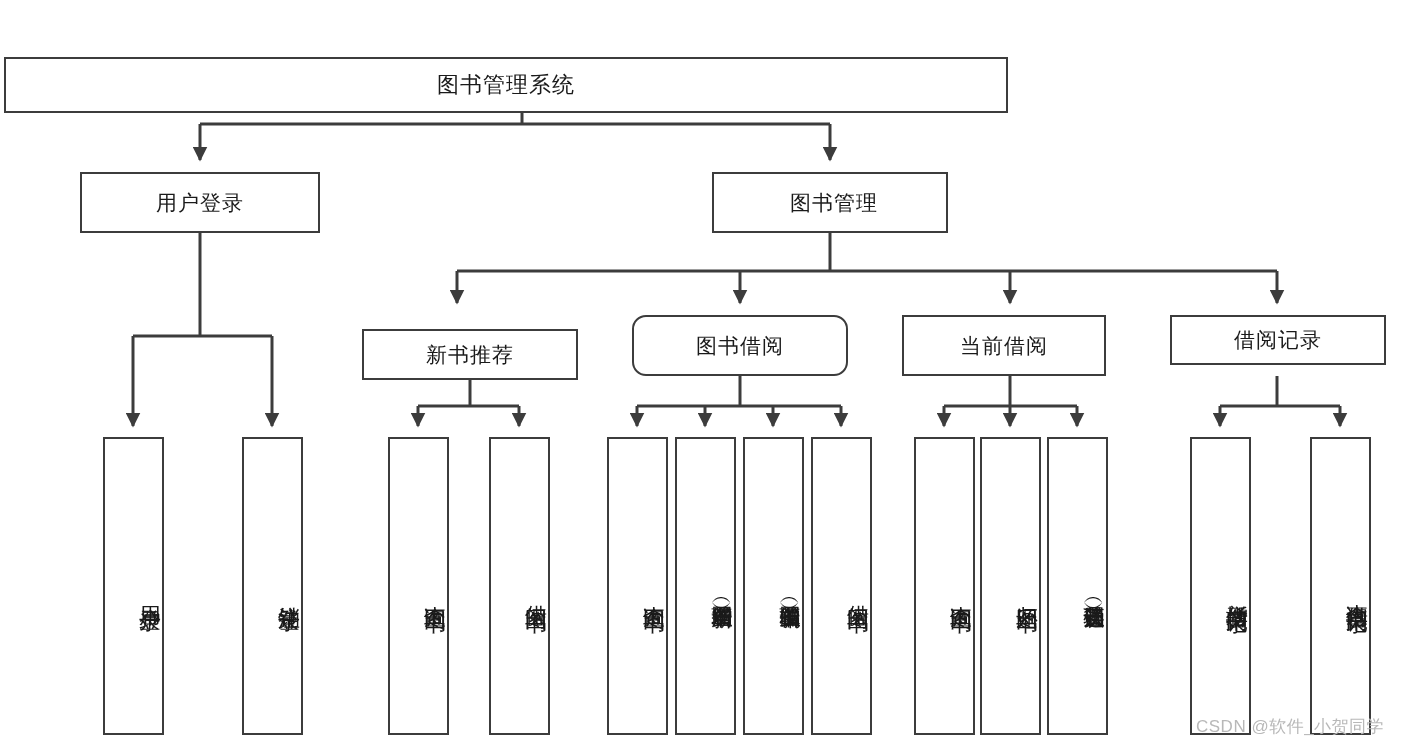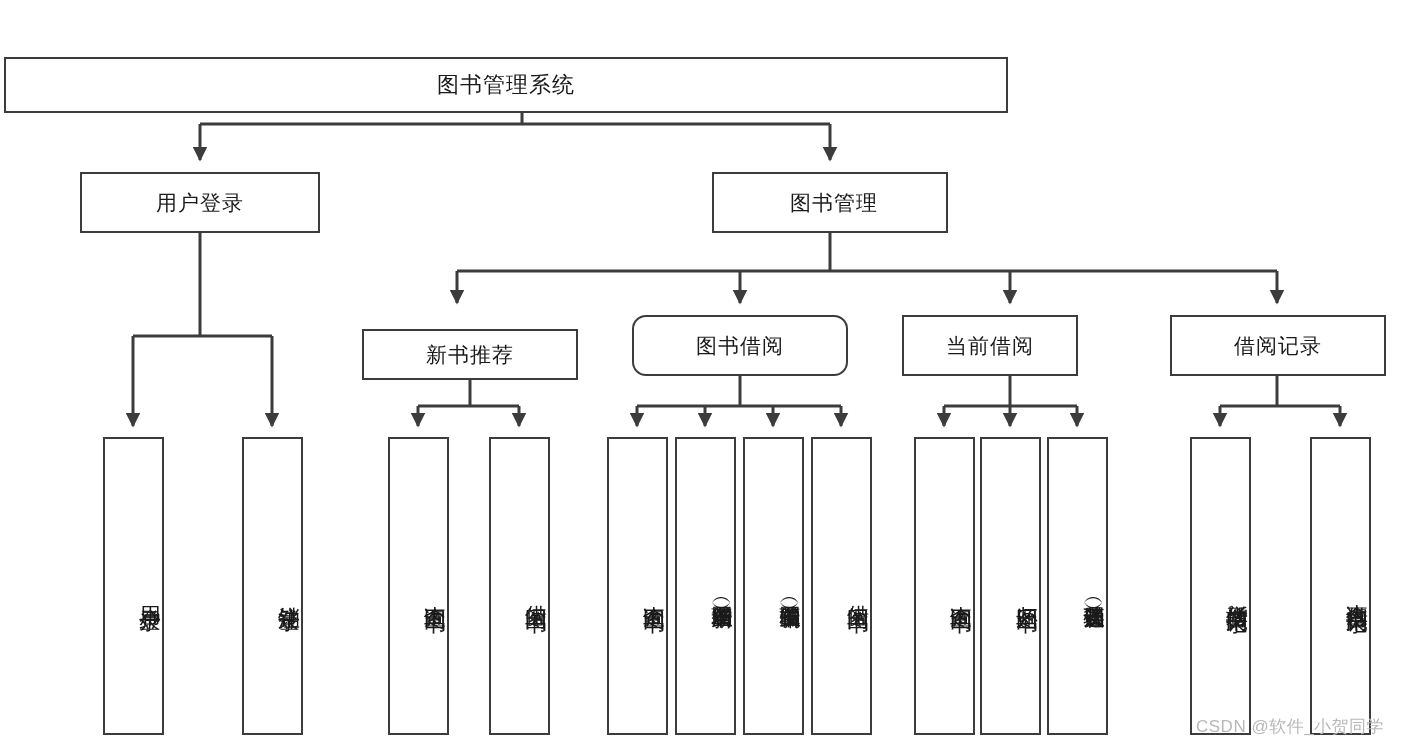--- a/index.html
+++ b/index.html
@@ -139,25 +139,25 @@
   </div>
 
   <div class="node horiz" style="left:362px; top:315px; width:216px; height:51px;margin-top:14px;">
     <span>新书推荐</span>
   </div>
 
   <div class="node horiz" style="left:632px; top:315px; width:216px; height:61px;border-radius:14px;">
     <span>图书借阅</span>
   </div>
 
-  <div class="node horiz" style="left:902px; top:315px; width:176px; height:61px;">
+  <div class="node horiz" style="left:902px; top:315px; width:204px; height:61px;">
     <span>当前借阅</span>
   </div>
 
-  <div class="node horiz" style="left:1170px; top:315px; width:216px; height:61px;">
+  <div class="node horiz" style="left:1170px; top:315px; width:216px; height:50px;">
     <span>借阅记录</span>
   </div>
 
   <div class="node vert" style="left:103px; top:437px; width:61px; height:298px;">
     <span>用户登录</span>
   </div>
 
   <div class="node vert" style="left:242px; top:437px; width:61px; height:298px;">
     <span>注销登录</span>
   </div>

